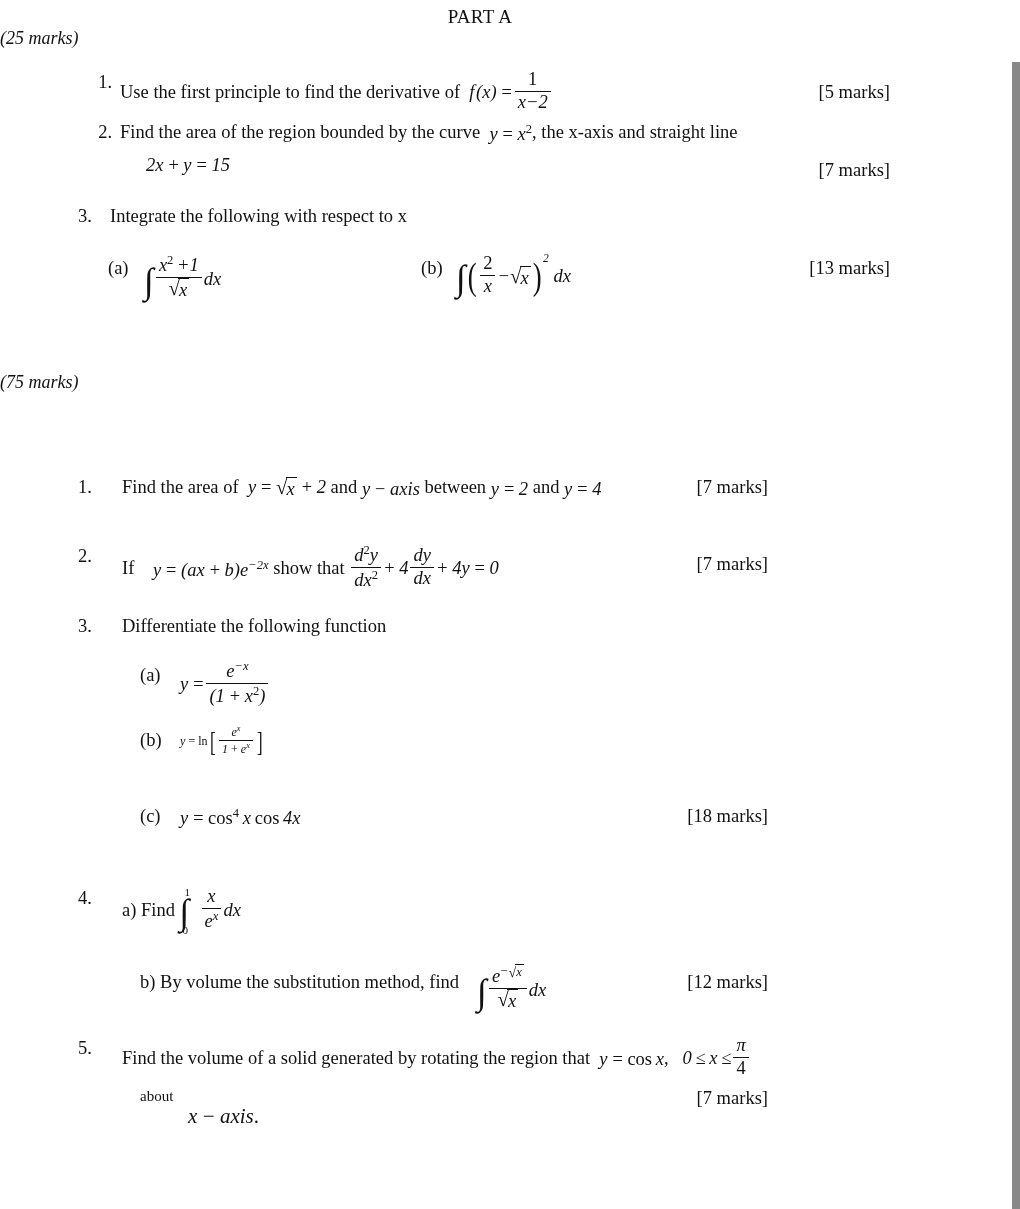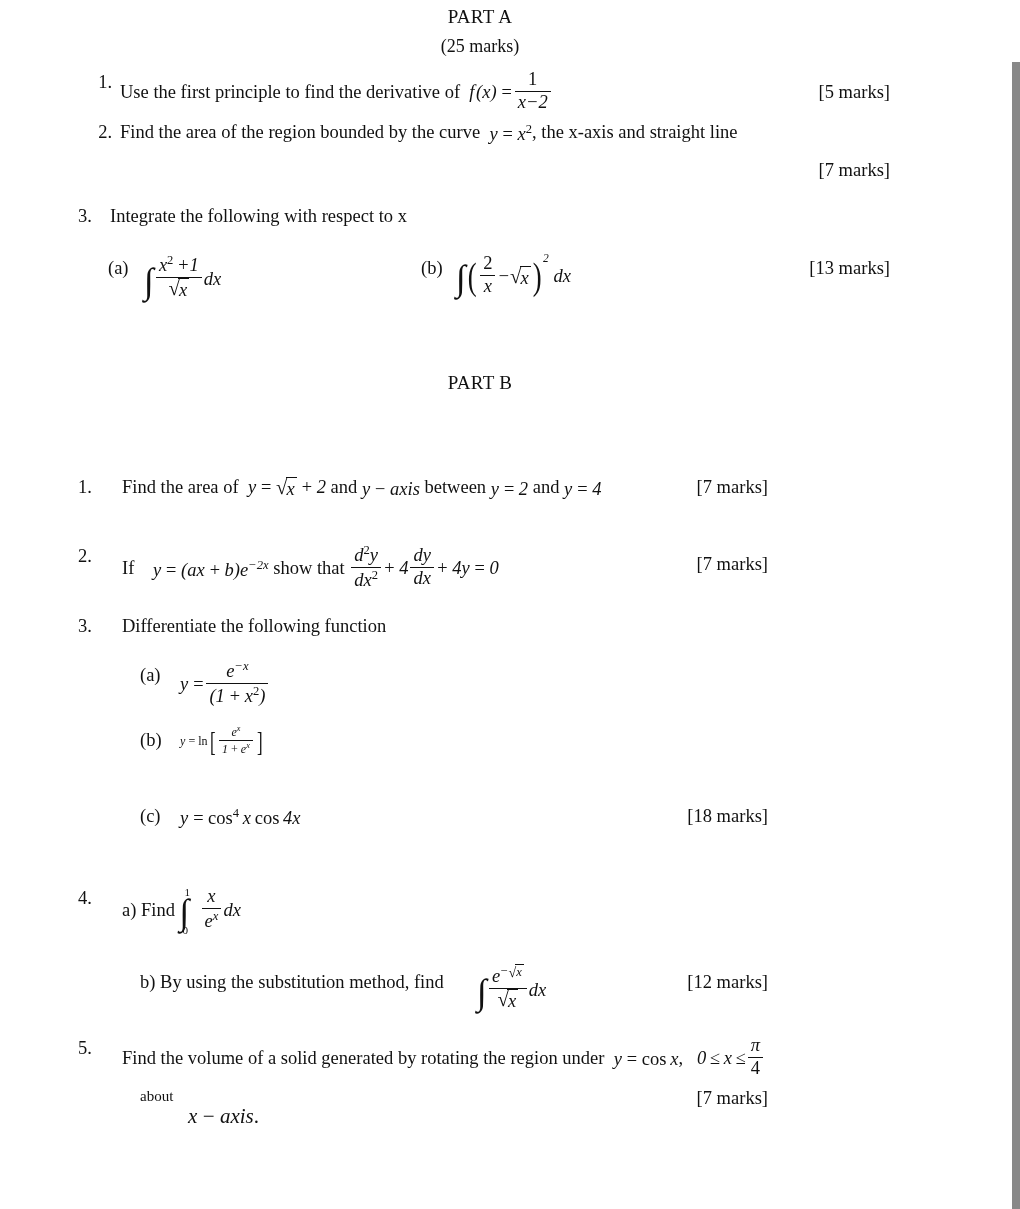--- a/index.html
+++ b/index.html
@@ -38,23 +38,23 @@
     height: 1209px;
   }
 
   .part-title {
     text-align: center;
     font-weight: normal;
     font-size: 19px;
     letter-spacing: 0.3px;
   }
   .part-marks {
-    text-align: center;
+    font-style: italic;
     font-size: 18px;
-    margin-top: 8px;
+    margin-top: 0;
   }
 
   
   .qrow {
     position: relative;
     display: flex;
     align-items: flex-start;
     font-size: 18.5px;
   }
   .qnum-a {
@@ -247,20 +247,23 @@
       <div class="marks" style="top:10px;">[5 marks]</div>
     </div>
 
     <div class="qrow" style="position:absolute; left:78px; top:122px; width:812px;">
       <div class="qnum-a">2.</div>
       <div class="qbody">
         <div>
           <span>Find the area of the region bounded by the curve</span>
           <span class="math">&nbsp;y = x<span class="supn">2</span></span><span>, the x-axis and straight line</span>
         </div>
+        <div style="margin-top:8px; padding-left:26px;">
+          <span class="math">2x + y = 15</span>
+        </div>
       </div>
       <div class="marks" style="top:38px;">[7 marks]</div>
     </div>
 
     <div class="qrow" style="position:absolute; left:78px; top:206px; width:812px;">
       <div class="qnum-a" style="width:26px; padding-right:6px; text-align:left;">3.</div>
       <div class="qbody">Integrate the following with respect to x</div>
     </div>
 
     <div style="position:absolute; left:108px; top:242px; width:782px; height:62px;">
@@ -269,21 +272,21 @@
         <span class="intsym">∫</span><span class="frac"><span class="num">x<span class="supn">2</span> +1</span><span class="den"><span class="rad"><span class="radsym">√</span><span class="radcontent">x</span></span></span></span>dx
       </span>
       <span style="position:absolute; left:313px; top:16px; font-size:18.5px;">(b)</span>
       <span class="math" style="position:absolute; left:348px; top:14px; font-size:18.5px;">
         <span class="intsym">∫</span><span class="paren-big">(</span><span class="frac"><span class="num mathup">2</span><span class="den">x</span></span>−<span class="rad"><span class="radsym">√</span><span class="radcontent">x</span></span><span class="paren-big">)</span><span class="exp-outer">2</span>&nbsp;dx
       </span>
       <span class="marks" style="top:16px; right:0;">[13 marks]</span>
     </div>
 
     <div style="position:absolute; left:0; top:372px; width:960px;">
-      <div class="part-title">PART B</div>
+      <div class="part-marks">(75 marks)</div>
     </div>
 
     <div class="brow" style="position:absolute; left:60px; top:477px; width:830px;">
       <div class="qnum-b">1.</div>
       <div class="bbody">
         <span>Find the area of</span>
         <span class="math">&nbsp;y = <span class="rad"><span class="radsym">√</span><span class="radcontent">x</span></span> + 2</span>
         <span>and</span>
         <span class="math">y − axis</span>
         <span>between</span>
@@ -338,31 +341,31 @@
       <div class="qnum-b">4.</div>
       <div class="bbody">
         <span>a) Find</span>
         <span class="math">
           <span class="defint"><span class="lim-top">1</span><span class="sgn">∫</span><span class="lim-bot">0</span></span><span class="frac"><span class="num">x</span><span class="den">e<span class="sup">x</span></span></span>dx
         </span>
       </div>
     </div>
 
     <div style="position:absolute; left:140px; top:955px; width:750px; height:62px;">
-      <span style="position:absolute; left:0; top:17px; font-size:18.5px;">b) By using the substitution method, find</span>
+      <span style="position:absolute; left:0; top:17px; font-size:18.5px;">b) By volume the substitution method, find</span>
       <span class="math" style="position:absolute; left:337px; top:12px; font-size:18.5px;">
         <span class="intsym">∫</span><span class="frac"><span class="num">e<span class="sup">−<span class="rad"><span class="radsym">√</span><span class="radcontent">x</span></span></span></span><span class="den"><span class="rad"><span class="radsym">√</span><span class="radcontent">x</span></span></span></span>dx
       </span>
       <span class="marks-b" style="top:17px; right:122px;">[12 marks]</span>
     </div>
 
     <div class="brow" style="position:absolute; left:60px; top:1038px; width:850px;">
       <div class="qnum-b">5.</div>
       <div class="bbody">
-        <span>Find the volume of a solid generated by rotating the region under</span>
+        <span>Find the volume of a solid generated by rotating the region that</span>
         <span class="math">&nbsp;y = <span class="mathup">cos</span> x</span><span>,</span>
         <span class="math">&nbsp;&nbsp;0 ≤ x ≤<span class="frac"><span class="num">π</span><span class="den mathup">4</span></span></span>
       </div>
     </div>
 
     <div style="position:absolute; left:140px; top:1088px; width:750px; height:34px;">
       <span style="position:absolute; left:0; top:0; font-size:15px;">about</span>
       <span class="math" style="position:absolute; left:48px; top:16px; font-size:21px;">x − axis<span class="mathup">.</span></span>
       <span class="marks-b" style="top:0; right:122px;">[7 marks]</span>
     </div>

